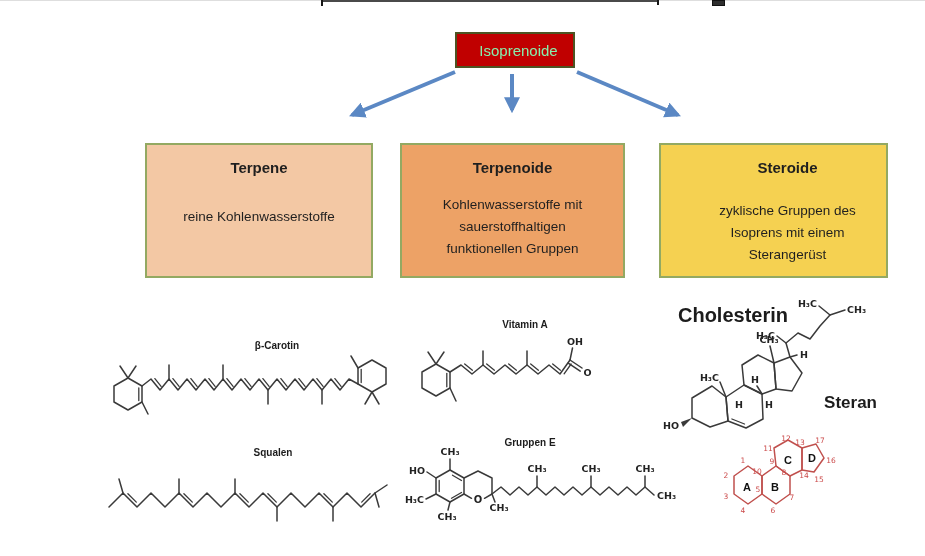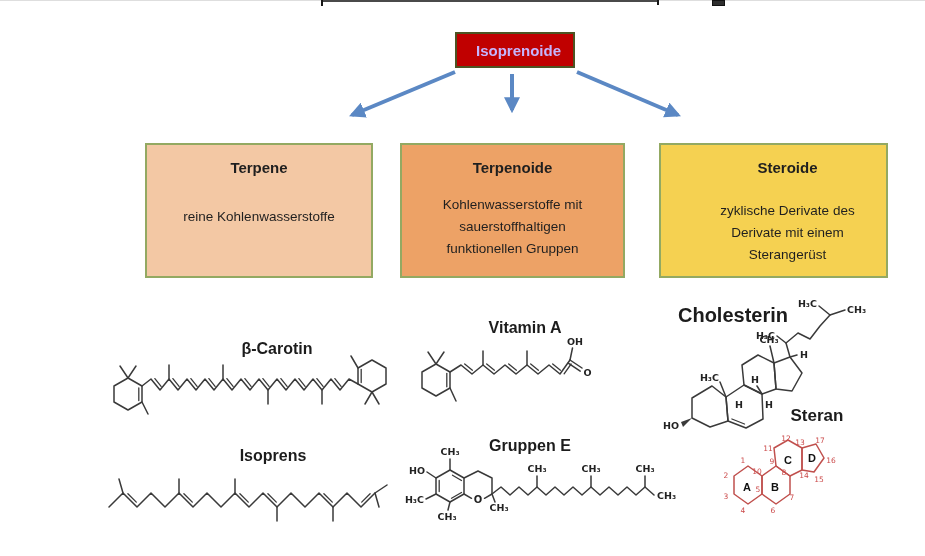--- a/index.html
+++ b/index.html
@@ -6,35 +6,35 @@
   .canvas{position:relative;width:925px;height:556px;background:#ffffff;overflow:hidden;
           font-family:"Liberation Sans",sans-serif;color:#1f1f1f;}
   
   .hairline{position:absolute;left:0;top:0;width:925px;height:1px;background:#dedede;}
   .darkseg{position:absolute;left:322px;top:0;width:336px;height:2px;background:#4a4a4a;}
   .tick{position:absolute;top:0;width:2px;height:6px;background:#171717;}
   .sq{position:absolute;left:712px;top:0;width:13px;height:6px;background:#2e2e2e;border:1px solid #111;box-sizing:border-box;}
   
   .root-box{position:absolute;left:455px;top:32px;width:120px;height:36px;box-sizing:border-box;
             background:#c00000;border:2px solid #4d5423;display:flex;align-items:center;justify-content:center;}
-  .root-box span{color:#c4b5fd;font-weight:bold;font-size:15px;margin-left:7px;}
+  .root-box span{color:#86efac;font-weight:normal;font-size:15px;margin-left:7px;}
   
   .arrows{position:absolute;left:330px;top:66px;}
   
   .branch{position:absolute;top:143px;height:135px;box-sizing:border-box;border:2px solid #93a962;text-align:center;}
   .branch.b0{left:145px;width:228px;background:#f3c8a4;}
   .branch.b1{left:400px;width:225px;background:#eda266;}
   .branch.b2{left:659px;width:229px;background:#f5d151;padding-left:28px;}
   .branch .title{font-weight:bold;font-size:15px;margin-top:14px;}
   .branch .desc{font-size:13.5px;line-height:22px;margin-left:auto;margin-right:auto;}
   .b0 .desc{margin-top:30px;max-width:200px;}
   .b1 .desc{margin-top:18px;max-width:175px;}
   .b2 .desc{margin-top:24px;max-width:165px;}
   
-  .slabel{position:absolute;width:120px;text-align:center;font-weight:bold;font-size:16px;color:#1c1c1c;}
+  .slabel{position:absolute;width:120px;text-align:center;font-weight:bold;font-size:10px;color:#1c1c1c;}
   .slabel.big{font-size:17px;}
   
   .struct{position:absolute;}
   .ink{stroke:#3a3a3a;stroke-width:1.5;fill:none;stroke-linecap:round;stroke-linejoin:round;}
   .ink-thin{stroke:#3a3a3a;stroke-width:1.3;fill:none;stroke-linecap:round;}
   .atom{font-family:"DejaVu Sans",sans-serif;font-size:9.5px;font-weight:bold;fill:#222;}
   .atom-sm{font-family:"DejaVu Sans",sans-serif;font-size:10px;font-weight:bold;fill:#222;}
   .red-ink{stroke:#c0504d;stroke-width:1.5;fill:none;stroke-linejoin:round;}
   .ringletter{font-family:"Liberation Sans",sans-serif;font-size:11px;font-weight:bold;fill:#111;}
   .cnum{font-family:"DejaVu Sans",sans-serif;font-size:7.5px;fill:#cb4a4a;}
@@ -68,37 +68,37 @@
   <div class="branch b1">
     <div class="title">Terpenoide</div>
     <div class="desc">Kohlenwasserstoffe mit sauerstoffhaltigen funktionellen Gruppen</div>
   </div>
   <div class="branch b0">
     <div class="title">Terpene</div>
     <div class="desc">reine Kohlenwasserstoffe</div>
   </div>
   <div class="branch b2">
     <div class="title">Steroide</div>
-    <div class="desc">zyklische Derivate des Derivate mit einem Sterangerüst</div>
+    <div class="desc">zyklische Gruppen des Isoprens mit einem Sterangerüst</div>
   </div>
 
   <div class="slabel" style="left:217px;top:340px;">β-Carotin</div>
   <svg class="struct" style="left:88px;top:330px;" width="310" height="105" viewBox="0 0 310 105">
     <polygon class="ink" points="40,48 26,56 26,72 40,80 54,72 54,56"></polygon>
     <path class="ink" d="M40 48 L32 36 M40 48 L48 36 M54 72 L60 84"></path>
     <path class="ink-thin" d="M50.8 58 L50.8 70.5"></path>
     <polyline class="ink" points="54,56 63,49 72,60 81,49 90,60 99,49 108,60 117,49 126,60 135,49 144,60 153,49 162,60 171,49 180,60 189,49 198,60 207,49 216,60 225,49 234,60 243,49 252,60 261,49 270,54"></polyline>
     <path class="ink" d="M81 49 L81 35 M135 49 L135 35 M180 60 L180 74 M234 60 L234 74"></path>
     <path class="ink-thin" d="M66.9 48.6 L73.1 56.4 M84.9 48.6 L91.1 56.4 M102.9 48.6 L109.1 56.4 M120.9 48.6 L127.1 56.4 M138.9 48.6 L145.1 56.4 M156.9 48.6 L163.1 56.4 M174.9 48.6 L181.1 56.4 M192.9 48.6 L199.1 56.4 M210.9 48.6 L217.1 56.4 M228.9 48.6 L235.1 56.4 M246.9 48.6 L253.1 56.4"></path>
     <polygon class="ink" points="284,30 270,38 270,54 284,62 298,54 298,38"></polygon>
     <path class="ink-thin" d="M273.2 39.5 L273.2 52.5"></path>
     <path class="ink" d="M270 38 L263 26 M284 62 L277 74 M284 62 L291 74"></path>
   </svg>
 
-  <div class="slabel" style="left:213px;top:447px;">Isoprens</div>
+  <div class="slabel" style="left:213px;top:447px;">Squalen</div>
   <svg class="struct" style="left:85px;top:445px;" width="315" height="90" viewBox="0 0 315 90">
     <polyline class="ink" points="24,62 38,48 52,62 66,48 80,62 94,48 108,62 122,48 136,62 150,48 164,62 178,48 192,62 206,48 220,62 234,48 248,62 262,48 276,62 290,48"></polyline>
     <path class="ink" d="M38 48 L34 34 M94 48 L94 34 M150 48 L150 34 M192 62 L192 76 M248 62 L248 76 M290 48 L302 40 M290 48 L294 62"></path>
     <path class="ink-thin" d="M42.9 48.7 L51.3 57.1 M98.9 48.7 L107.3 57.1 M154.9 48.7 L163.3 57.1 M182.9 48.7 L191.3 57.1 M238.9 48.7 L247.3 57.1 M276.7 57.1 L285.1 48.7"></path>
   </svg>
 
   <div class="slabel" style="left:465px;top:319px;">Vitamin A</div>
   <svg class="struct" style="left:398px;top:318px;" width="250" height="95" viewBox="0 0 250 95">
     <polygon class="ink" points="38,46 24,54 24,70 38,78 52,70 52,54"></polygon>
     <path class="ink" d="M38 46 L30 34 M38 46 L46 34 M52 70 L58 83"></path>
@@ -150,21 +150,21 @@
     <text class="atom" x="119" y="48" text-anchor="middle">CH₃</text>
     <text class="atom" x="125" y="44" text-anchor="end">H₃C</text>
     <text class="atom" x="167" y="12" text-anchor="end">H₃C</text>
     <text class="atom" x="197" y="18" text-anchor="start">CH₃</text>
     <text class="atom" x="105" y="88" text-anchor="middle">H</text>
     <text class="atom" x="89" y="113" text-anchor="middle">H</text>
     <text class="atom" x="119" y="113" text-anchor="middle">H</text>
     <text class="atom" x="150" y="63" text-anchor="start">H</text>
   </svg>
 
-  <div class="slabel big" style="left:757px;top:406px;">Steran</div>
+  <div class="slabel big" style="left:757px;top:393px;text-align:right;">Steran</div>
   <svg class="struct" style="left:712px;top:432px;" width="155" height="105" viewBox="0 0 155 105">
     <polygon class="red-ink" points="36,34 22,44 22,62 36,72 50,62 50,44"></polygon>
     <polygon class="red-ink" points="50,62 64,72 78,62 78,44 64,34 50,44"></polygon>
     <polygon class="red-ink" points="64,34 62,16 76,8 90,16 90,38 78,44"></polygon>
     <polygon class="red-ink" points="90,16 104,12 112,26 102,40 90,38"></polygon>
     <text class="ringletter" x="35" y="59" text-anchor="middle">A</text>
     <text class="ringletter" x="63" y="59" text-anchor="middle">B</text>
     <text class="ringletter" x="76" y="32" text-anchor="middle">C</text>
     <text class="ringletter" x="100" y="30" text-anchor="middle">D</text>
     <text class="cnum" x="31" y="31" text-anchor="middle">1</text>

